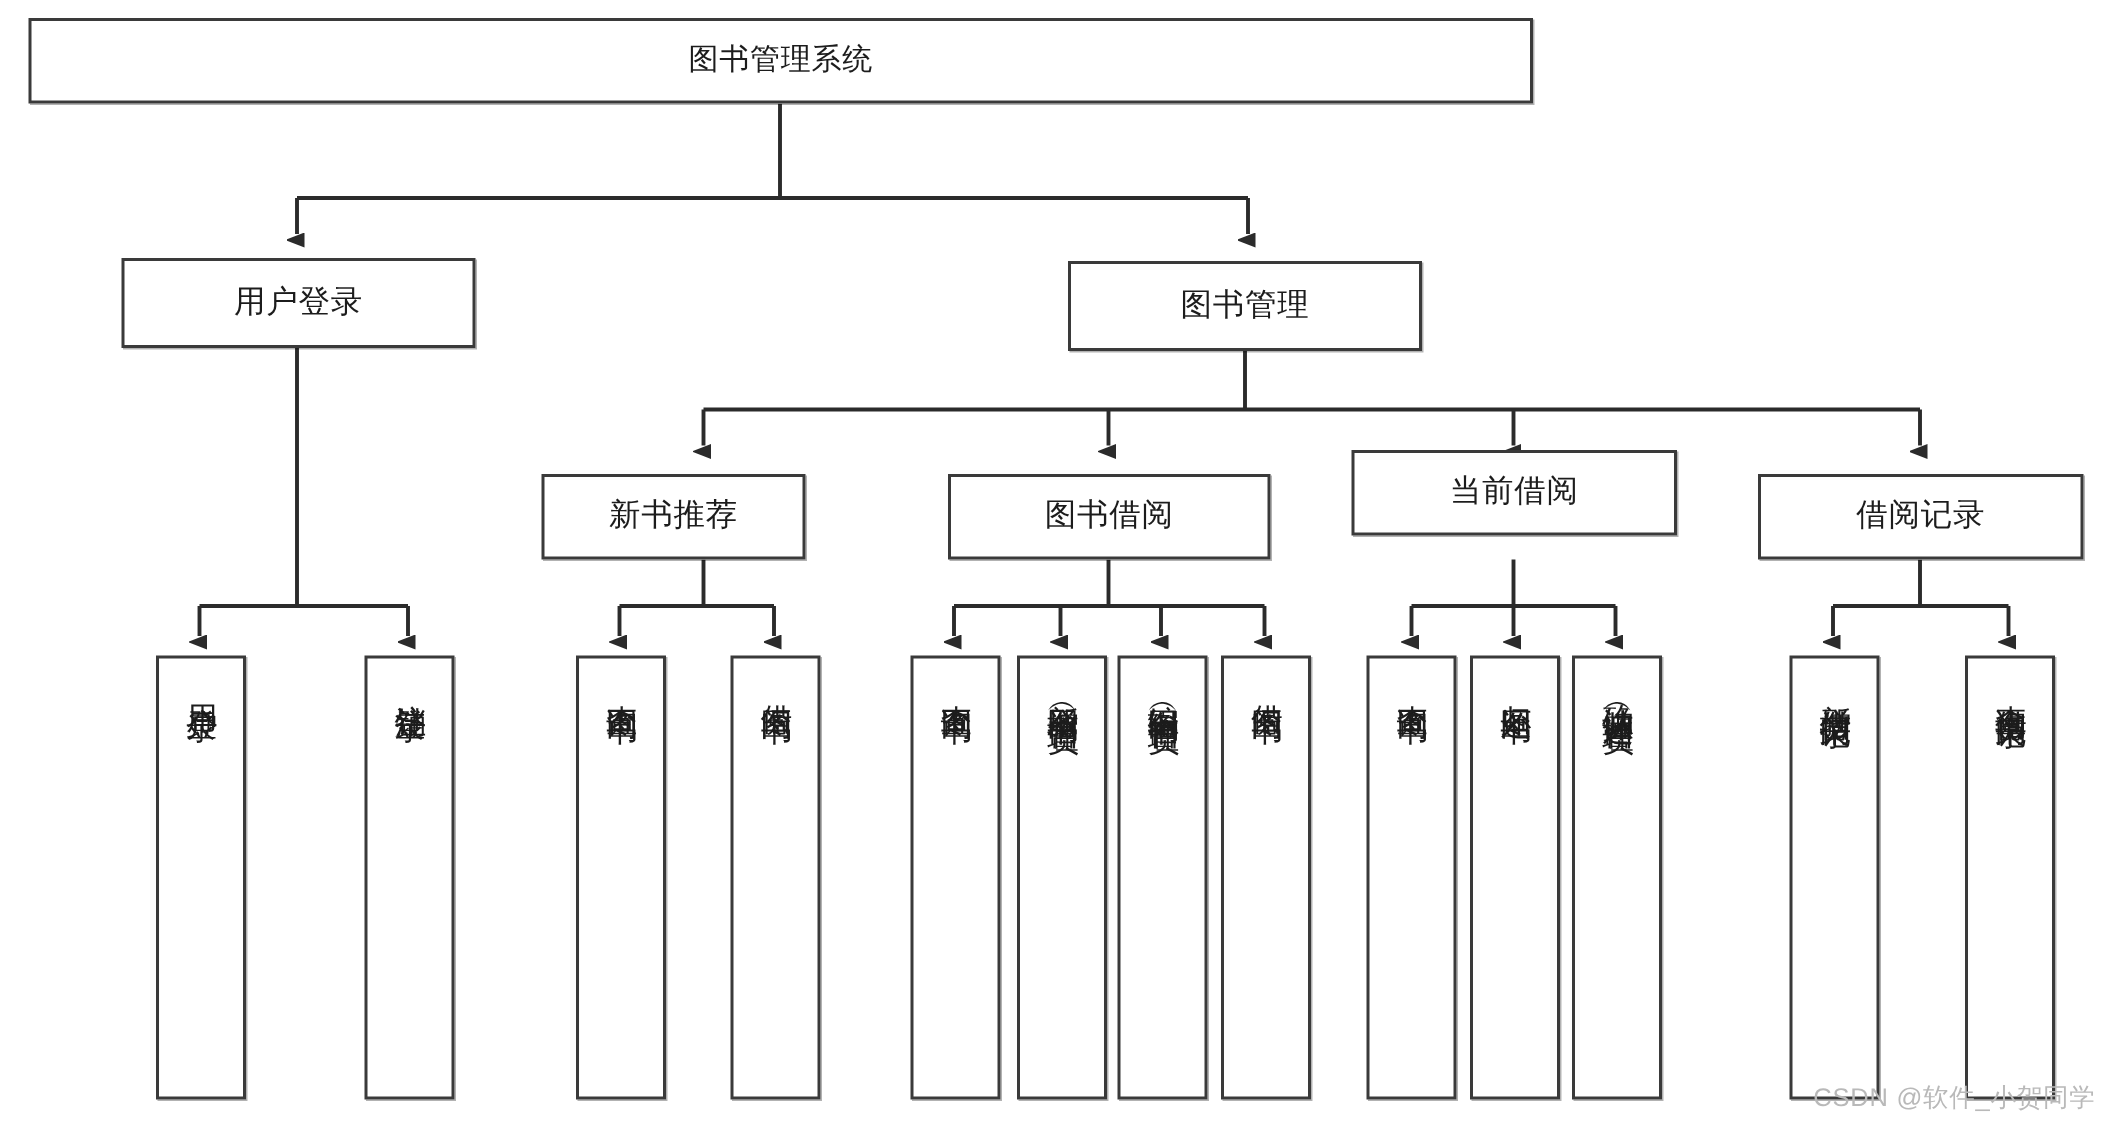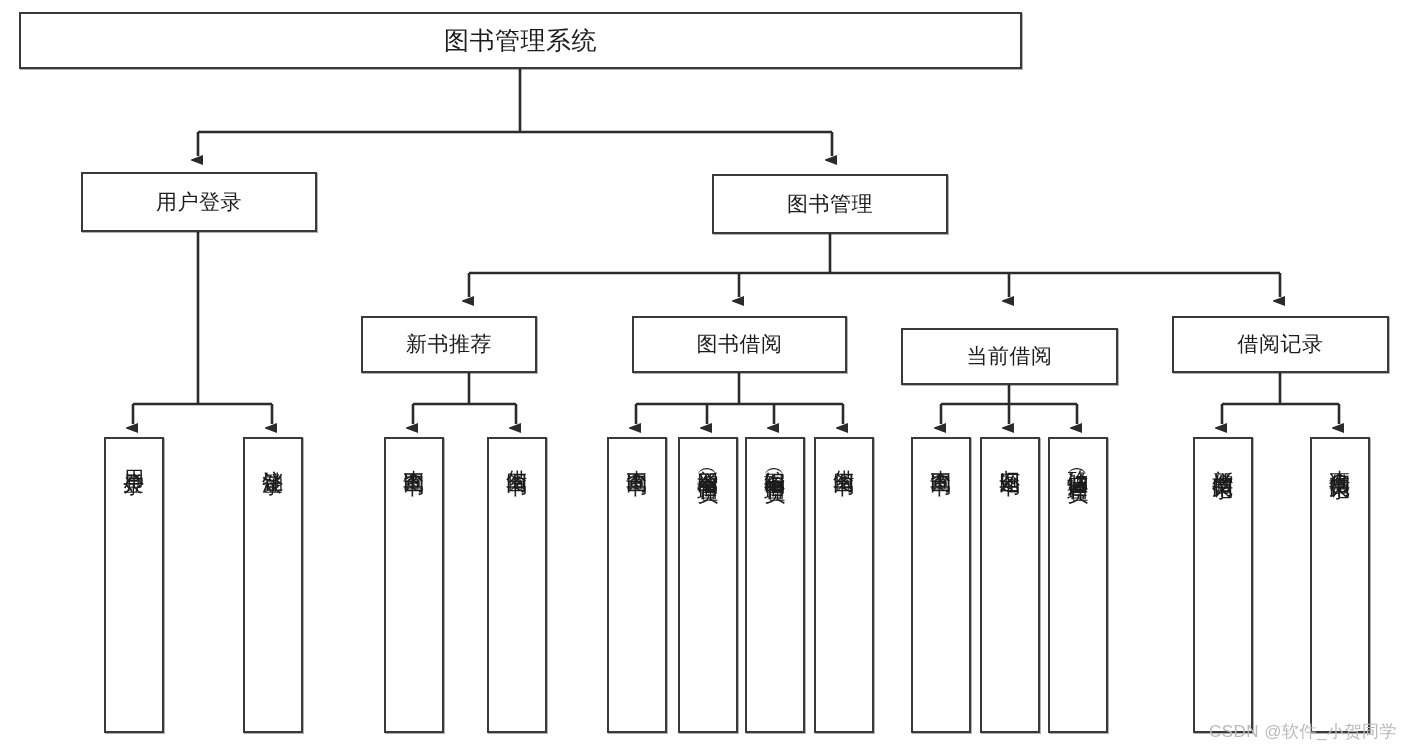--- a/index.html
+++ b/index.html
@@ -44,21 +44,21 @@
     text-align: center;
     line-height: 1.18;
     letter-spacing: 0.5px;
     white-space: nowrap;
   }
   
   .node.horizontal .node-label {
     font-size: 21px;
   }
   .node.root .node-label {
-    font-size: 25px;
+    font-size: 20px;
   }
   
   .node.vertical {
     align-items: flex-start;
     padding-top: 14px;
   }
   .node.vertical .node-label {
     writing-mode: vertical-rl;
     text-orientation: upright;
     font-size: 21px;
@@ -148,21 +148,21 @@
   </div>
 
   <div class="node horizontal" style="left:361px; top:316px; width:176px; height:57px;">
     <span class="node-label">新书推荐</span>
   </div>
 
   <div class="node horizontal" style="left:632px; top:316px; width:215px; height:57px;">
     <span class="node-label">图书借阅</span>
   </div>
 
-  <div class="node horizontal" style="left:901px; top:328px; width:217px; height:57px;">
+  <div class="node horizontal" style="left:901px; top:300px; width:217px; height:57px;">
     <span class="node-label">当前借阅</span>
   </div>
 
   <div class="node horizontal" style="left:1172px; top:316px; width:217px; height:57px;">
     <span class="node-label">借阅记录</span>
   </div>
 
   <div class="node vertical" style="left:104px; top:437px; width:60px; height:296px;">
     <span class="node-label">用户登录</span>
   </div>

